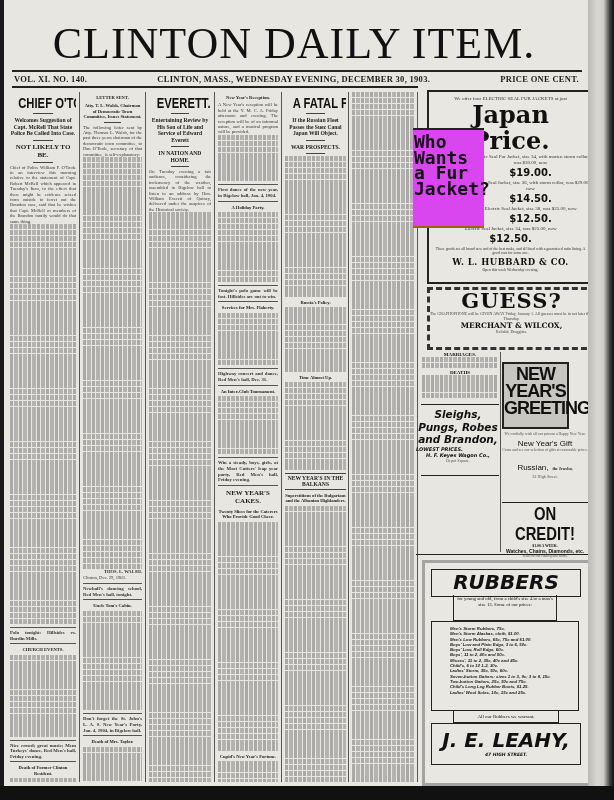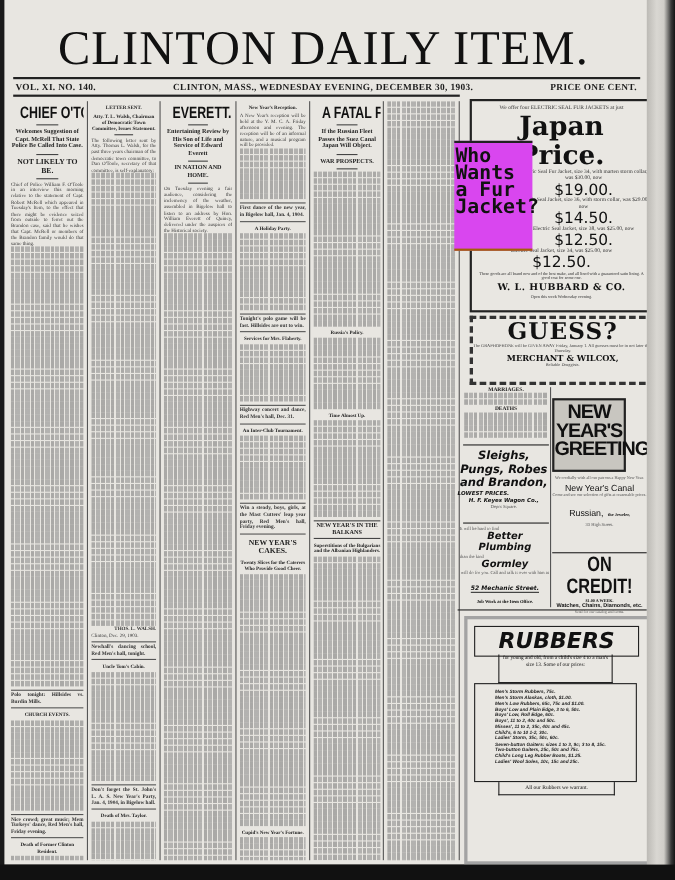--- a/index.html
+++ b/index.html
@@ -1,38 +1,38 @@
 <!DOCTYPE html>
 <html><head>
 <meta charset="utf-8">
 <style>
   html,body{margin:0;padding:0;}
   body{width:614px;height:800px;background:#1a1a1a;overflow:hidden;position:relative;font-family:"Liberation Serif","DejaVu Serif",serif;color:#1c1c1c;}
-  .page{position:absolute;left:4px;top:0;width:584px;height:786px;background:#e8e6e1;overflow:hidden;padding-left:24px;}
+  .page{position:absolute;left:4px;top:0;width:584px;height:786px;background:#e8e6e1;overflow:hidden;}
   .binding{position:absolute;left:588px;top:0;width:26px;height:800px;background:linear-gradient(90deg,#bcbab5 0%,#d9d7d2 35%,#cfcdc8 60%,#3a3a3a 85%,#111 100%);}
   .bottom-shade{position:absolute;left:0;top:786px;width:614px;height:14px;background:#111;}
   .masthead{position:absolute;left:0;top:22px;width:580px;text-align:center;font-family:"Liberation Serif",serif;font-size:44px;letter-spacing:1px;color:#111;line-height:44px;}
   .rule{position:absolute;height:2px;background:#222;}
   .dateline{position:absolute;top:74px;left:10px;width:565px;font-size:8.5px;font-weight:bold;display:flex;justify-content:space-between;letter-spacing:.3px;}
   .col{position:absolute;top:92px;font-size:4.6px;line-height:5.4px;text-align:justify;color:#333;overflow:hidden;}
   .vsep{position:absolute;top:92px;width:1px;background:#555;}
   .hd1{font-family:"Liberation Sans",sans-serif;font-weight:bold;text-align:center;font-size:15px;line-height:16px;color:#111;transform:scaleX(.75);transform-origin:center;margin:3px 0 2px;white-space:nowrap;}
   .hd2{font-weight:bold;text-align:center;font-size:7px;line-height:8.5px;color:#222;margin:2px 0;}
   .hd3{font-weight:bold;text-align:center;font-size:5.6px;line-height:6.5px;color:#222;margin:3px 0;}
   .hdsm{font-weight:bold;text-align:center;font-size:4.6px;line-height:5.4px;color:#222;margin:3px 0 2px;}
   .notice{font-weight:bold;font-size:4.8px;line-height:5.6px;margin:3px 0;border-top:1px solid #555;border-bottom:1px solid #555;padding:2px 0;}
   .dash{width:30%;height:1px;background:#444;margin:2px auto;}
   .txt{color:#555;}
   .txt span{display:block;height:5.4px;background:repeating-linear-gradient(90deg,#777 0 3px,transparent 3px 4px,#888 4px 8px,transparent 8px 9px);opacity:.55;margin-bottom:0.5px;}
   
   .ad{position:absolute;border:2px solid #222;background:#e9e7e2;text-align:center;color:#111;}
   .fur{left:423px;top:90px;width:163px;height:190px;}
   .fur .small{font-size:5px;line-height:6px;color:#333;}
   .fur .big{font-family:"DejaVu Serif",serif;font-weight:bold;font-size:24px;line-height:26px;}
-  .fur .price{font-family:"DejaVu Sans",sans-serif;font-weight:normal;font-size:14px;line-height:14px;}
+  .fur .price{font-family:"DejaVu Sans",sans-serif;font-weight:bold;font-size:10px;line-height:14px;}
   .fur .firm{font-family:"DejaVu Serif",serif;font-weight:bold;font-size:8.5px;letter-spacing:.5px;}
   .who{position:absolute;left:409px;top:128px;width:70px;height:92px;background:#d946ef;border-top:2px solid #222;border-bottom:2px solid #a16207;font-family:"DejaVu Sans Mono",monospace;font-weight:bold;font-size:18px;line-height:15.5px;padding:4px 0 0 1px;color:#111;}
   .guess{left:423px;top:287px;width:163px;height:57px;border:3px dashed #333;}
   .guess .g{font-family:"DejaVu Serif",serif;font-weight:bold;font-size:21px;line-height:22px;letter-spacing:1px;}
   .guess .sm{font-size:4px;line-height:4.5px;color:#444;}
   .guess .firm{font-family:"DejaVu Serif",serif;font-weight:bold;font-size:7.5px;}
   .box{position:absolute;color:#111;text-align:center;}
   .smalltxt{font-size:4.2px;line-height:5px;color:#555;}
   .boldital{font-family:"DejaVu Sans",sans-serif;font-weight:bold;font-style:italic;}
   .nyg{position:absolute;left:498px;top:362px;width:67px;height:67px;border:2px solid #222;background:#c8c6c0;font-family:"Liberation Sans",sans-serif;font-weight:bold;text-align:center;font-size:18px;line-height:17px;color:#111;padding-top:2px;box-sizing:border-box;letter-spacing:-1px;}
@@ -786,38 +786,29 @@
   <div class="rule" style="left:417px;top:404px;width:78px;height:1px;"></div>
 
   <div class="box" style="left:412px;top:408px;width:84px;">
     <div class="boldital" style="font-size:10.5px;line-height:12.5px;font-style:italic;">Sleighs, Pungs, Robes and Brandon,</div>
     <div class="boldital" style="font-size:5px;text-align:left;">LOWEST PRICES.</div>
     <div class="boldital" style="font-size:5px;">H. F. Keyes Wagon Co.,</div>
     <div class="smalltxt">Depot Square.</div>
   </div>
   <div class="rule" style="left:417px;top:475px;width:78px;height:1px;"></div>
 
-  <div class="box" style="left:414px;top:478px;width:82px;">
-    <div class="smalltxt" style="text-align:left;">It will be hard to find</div>
-    <div class="boldital" style="font-size:9px;line-height:10px;">Better Plumbing</div>
-    <div class="smalltxt" style="text-align:left;">than the kind</div>
-    <div class="boldital" style="font-size:9px;line-height:10px;">Gormley</div>
-    <div class="smalltxt">will do for you. Call and talk it over with him at</div>
-    <div class="boldital" style="font-size:5.5px;border-bottom:1px solid #333;display:inline-block;">52 Mechanic Street.</div>
-    <div style="font-weight:bold;font-size:4.2px;margin-top:3px;">Job Work at the Item Office.</div>
-  </div>
 
   <div class="vsep" style="left:496px;top:352px;height:200px;"></div>
 
   <div class="nyg">
     <span>NEW YEAR'S GREETING</span>
   </div>
   <div class="box" style="left:498px;top:432px;width:86px;">
     <div class="smalltxt" style="font-size:3.8px;line-height:4.4px;">We cordially wish all our patrons a Happy New Year.</div>
-    <div style="font-family:'Liberation Sans',sans-serif;font-size:8px;line-height:9px;margin-top:3px;">New Year's Canal</div>
+    <div style="font-family:'Liberation Sans',sans-serif;font-size:8px;line-height:9px;margin-top:3px;">New Year's Gift</div>
     <div class="smalltxt" style="font-size:3.8px;line-height:4.4px;">Come and see our selection of gifts at reasonable prices.</div>
     <div style="margin-top:3px;"><span style="font-family:'Liberation Sans',sans-serif;font-size:8px;">Russian,</span> <span style="font-size:4px;font-weight:bold;">the Jeweler,</span></div>
     <div class="smalltxt">33 High Street.</div>
   </div>
   <div class="rule" style="left:498px;top:502px;width:86px;height:1px;"></div>
 
   <div class="box" style="left:498px;top:504px;width:86px;">
     <div class="credit">ON CREDIT!</div>
     <div style="font-size:3.8px;font-weight:bold;">$1.00 A WEEK.</div>
     <div style="font-family:'Liberation Sans',sans-serif;font-weight:bold;font-size:5px;">Watches, Chains, Diamonds, etc.</div>
@@ -842,17 +833,21 @@
         <div>Misses', 11 to 2, 35c, 40c and 45c.</div>
         <div>Child's, 6 to 10 1-2, 30c.</div>
         <div>Ladies' Storm, 35c, 50c, 60c.</div>
         <div>Seven-button Gaiters: sizes 1 to 3, 9c; 3 to 8, 15c.</div>
         <div>Two-button Gaiters, 25c, 50c and 75c.</div>
         <div>Child's Long Leg Rubber Boots, $1.25.</div>
         <div>Ladies' Wool Soles, 10c, 15c and 25c.</div>
       </div>
     </div>
     <div class="inner" style="left:28px;top:148px;width:104px;height:11px;border-top:none;font-size:5px;line-height:11px;">All our Rubbers we warrant.</div>
+    <div class="inner" style="left:6px;top:160px;width:148px;height:40px;">
+      <div class="leahy" style="margin-top:4px;">J. E. LEAHY,</div>
+      <div class="boldital" style="font-size:4.5px;">47 HIGH STREET.</div>
+    </div>
   </div>
 </div>
 
 <div class="binding"></div>
 <div class="bottom-shade"></div>
 
 </body></html>

